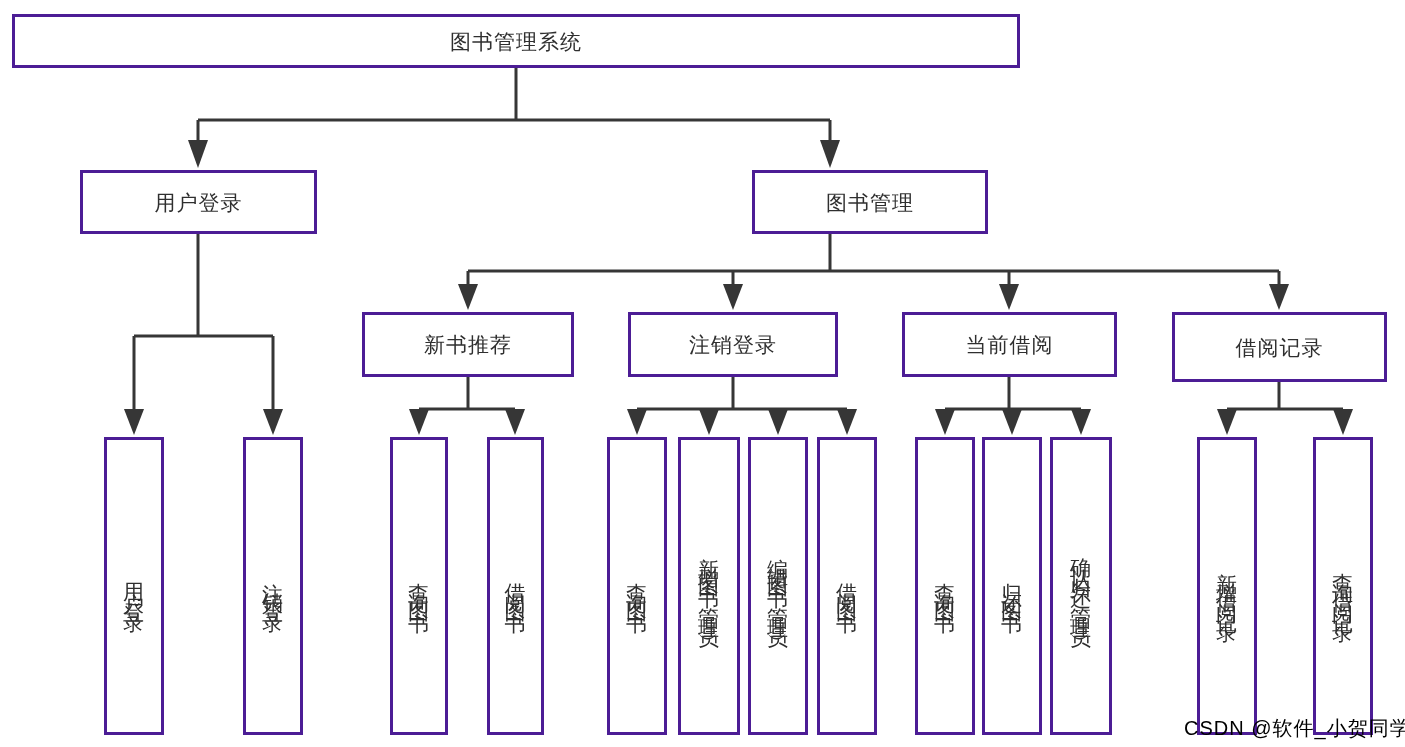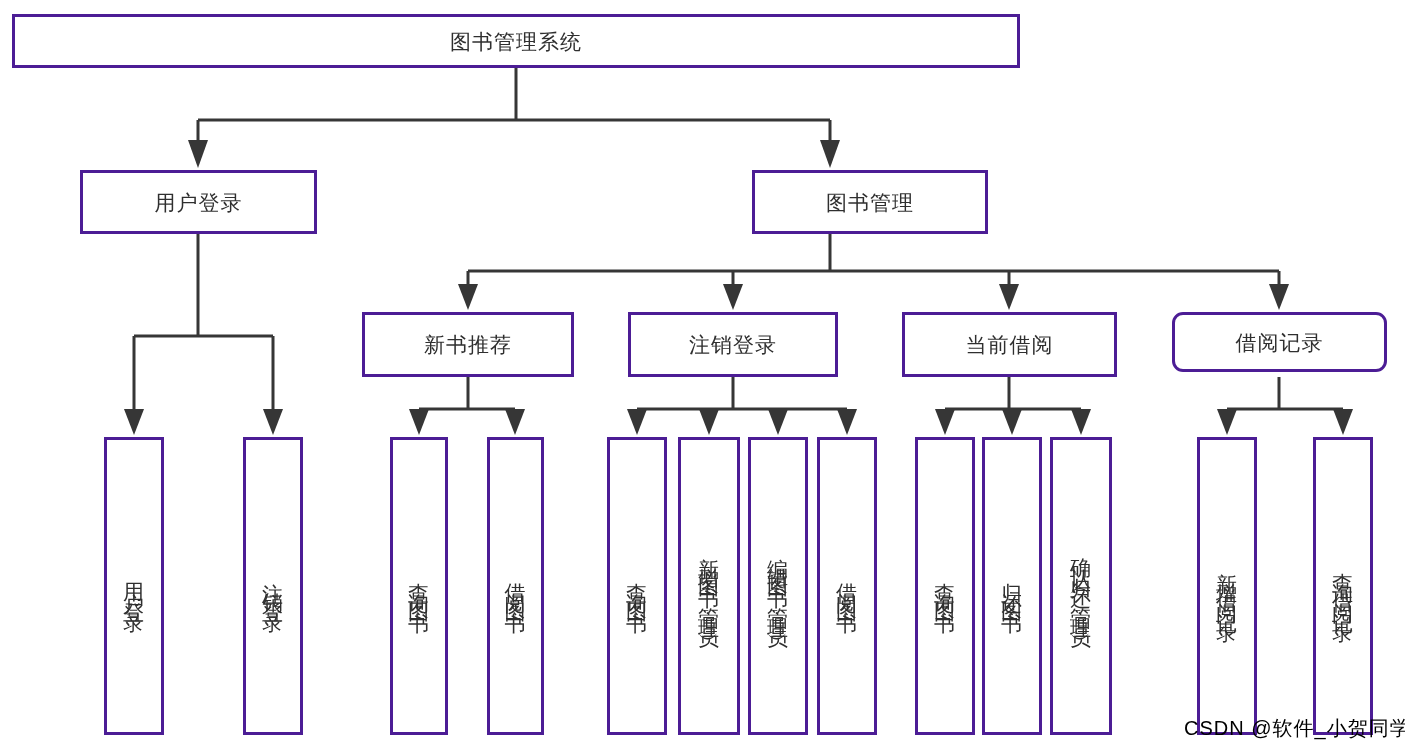--- a/index.html
+++ b/index.html
@@ -112,21 +112,21 @@
 
   <div class="box h" style="left:362px; top:312px; width:212px; height:65px;">
     <span>新书推荐</span>
   </div>
   <div class="box h" style="left:628px; top:312px; width:210px; height:65px;">
     <span>注销登录</span>
   </div>
   <div class="box h" style="left:902px; top:312px; width:215px; height:65px;">
     <span>当前借阅</span>
   </div>
-  <div class="box h" style="left:1172px; top:312px; width:215px; height:60px;border-radius:11px;">
+  <div class="box h" style="left:1172px; top:312px; width:215px; height:70px;">
     <span>借阅记录</span>
   </div>
 
   <div class="box v" style="left:104px; top:437px; width:60px; height:298px;">
     <span>用户登录</span>
   </div>
   <div class="box v" style="left:243px; top:437px; width:60px; height:298px;">
     <span>注销登录</span>
   </div>
 

